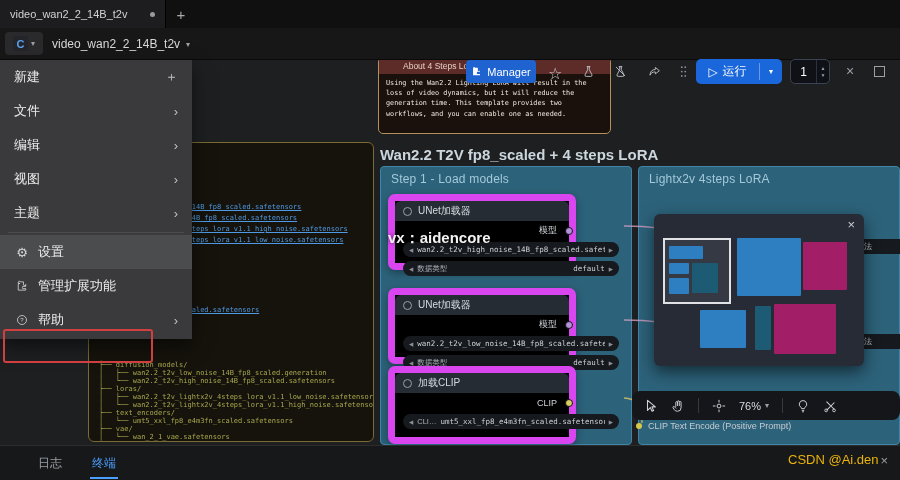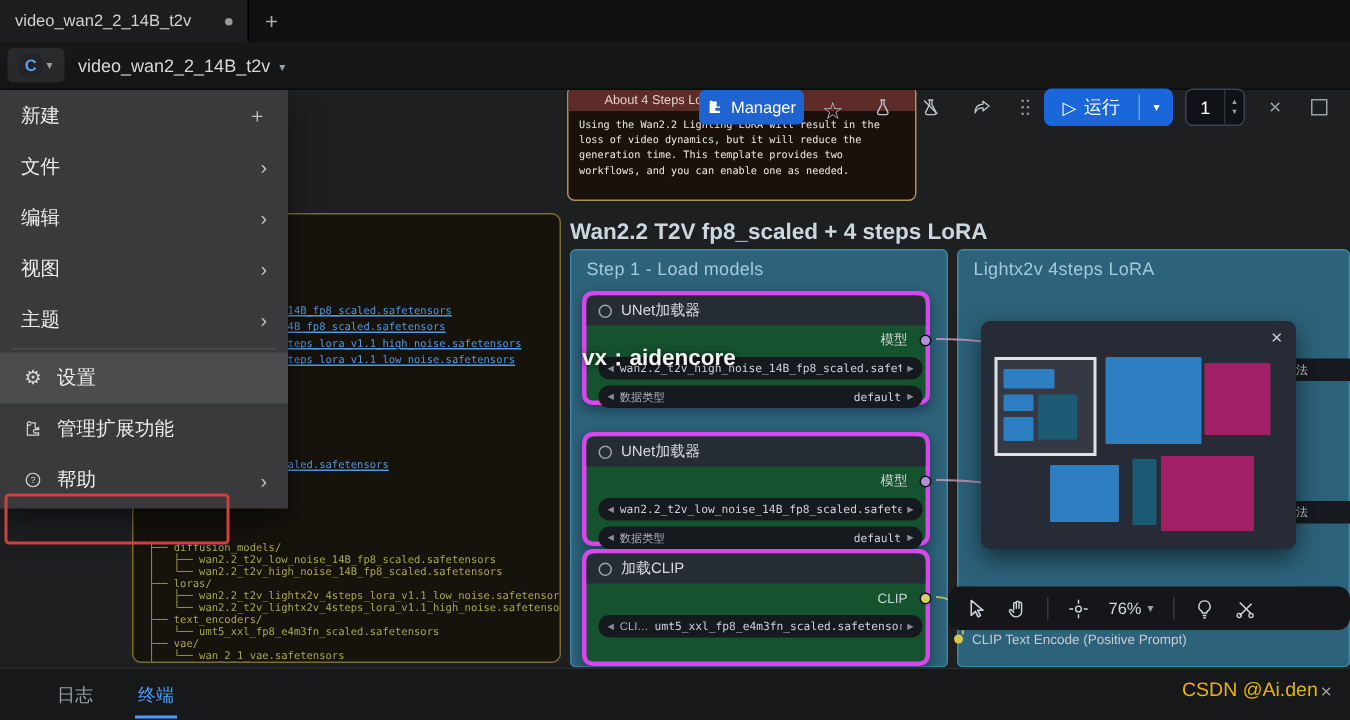--- a/index.html
+++ b/index.html
@@ -25,21 +25,21 @@
   #note-node .hdr{height:16px;background:#5d2b28;color:#e6cfc6;font-size:8.5px;
     line-height:16px;padding-left:24px}
   #note-node .body{padding:4px 7px;font-size:6.8px;line-height:1.5;color:#efe9df}
 
   
   .group{position:absolute;background:#2c627a;border:1px solid #3f85aa;border-radius:4px;z-index:1}
   .group-title{padding:5px 10px;font-size:12px;color:#a3c9da;font-weight:400;letter-spacing:.2px}
   #main-group-title{left:380px;top:146px;font-size:15px;color:#ccd6dd;font-weight:600;z-index:2}
 
   
-  .node{position:absolute;width:232px;background:#14532d;border:3px solid #d946ef;
+  .node{position:absolute;width:188px;background:#000000;border:7px solid #d946ef;
     border-radius:7px;z-index:2;box-shadow:0 3px 8px rgba(0,0,0,.35)}
   .node-header{height:20px;background:#262c34;border-radius:6px 6px 0 0;display:flex;
     align-items:center;padding:0 8px;gap:6px}
   .node-toggle{width:9px;height:9px;border:1.5px solid #9aa0a8;border-radius:50%}
   .node-title{font-size:10px;color:#d6dae0}
   .node-output{position:relative;height:15px;display:flex;justify-content:flex-end;
     align-items:center;padding-right:12px;font-size:9px;color:#ccd1d8;margin-top:2px}
   .port{position:absolute;right:-4px;top:4px;width:8px;height:8px;border-radius:50%;border:1px solid #11131a}
   .port-model{background:#b490d8}
   .port-clip{background:#d9cf5e}
@@ -135,21 +135,21 @@
 
 <div class="abs" id="canvas"></div>
 
 <div class="abs" id="models-note">
   <div class="model-link mono" style="top:60px">wan2.2_t2v_high_noise_14B_fp8_scaled.safetensors</div>
   <div class="model-link mono" style="top:71px">wan2.2_t2v_low_noise_14B_fp8_scaled.safetensors</div>
   <div class="model-link mono" style="top:82px">wan2.2_t2v_lightx2v_4steps_lora_v1.1_high_noise.safetensors</div>
   <div class="model-link mono" style="top:93px">wan2.2_t2v_lightx2v_4steps_lora_v1.1_low_noise.safetensors</div>
   <div class="model-link mono" style="top:163px">umt5_xxl_fp8_e4m3fn_scaled.safetensors</div>
   <div class="tree-line mono" style="top:218px">├── diffusion_models/</div>
-  <div class="tree-line mono" style="top:226px">│   ├── wan2.2_t2v_low_noise_14B_fp8_scaled.safetensors</div>
+  <div class="tree-line mono" style="top:226px">│   ├── wan2.2_t2v_low_noise_14B_fp8_scaled.generation</div>
   <div class="tree-line mono" style="top:234px">│   └── wan2.2_t2v_high_noise_14B_fp8_scaled.safetensors</div>
   <div class="tree-line mono" style="top:242px">├── loras/</div>
   <div class="tree-line mono" style="top:250px">│   ├── wan2.2_t2v_lightx2v_4steps_lora_v1.1_low_noise.safetensors</div>
   <div class="tree-line mono" style="top:258px">│   └── wan2.2_t2v_lightx2v_4steps_lora_v1.1_high_noise.safetensors</div>
   <div class="tree-line mono" style="top:266px">├── text_encoders/</div>
   <div class="tree-line mono" style="top:274px">│   └── umt5_xxl_fp8_e4m3fn_scaled.safetensors</div>
   <div class="tree-line mono" style="top:282px">├── vae/</div>
   <div class="tree-line mono" style="top:290px">│   └── wan_2_1_vae.safetensors</div>
 </div>
 

